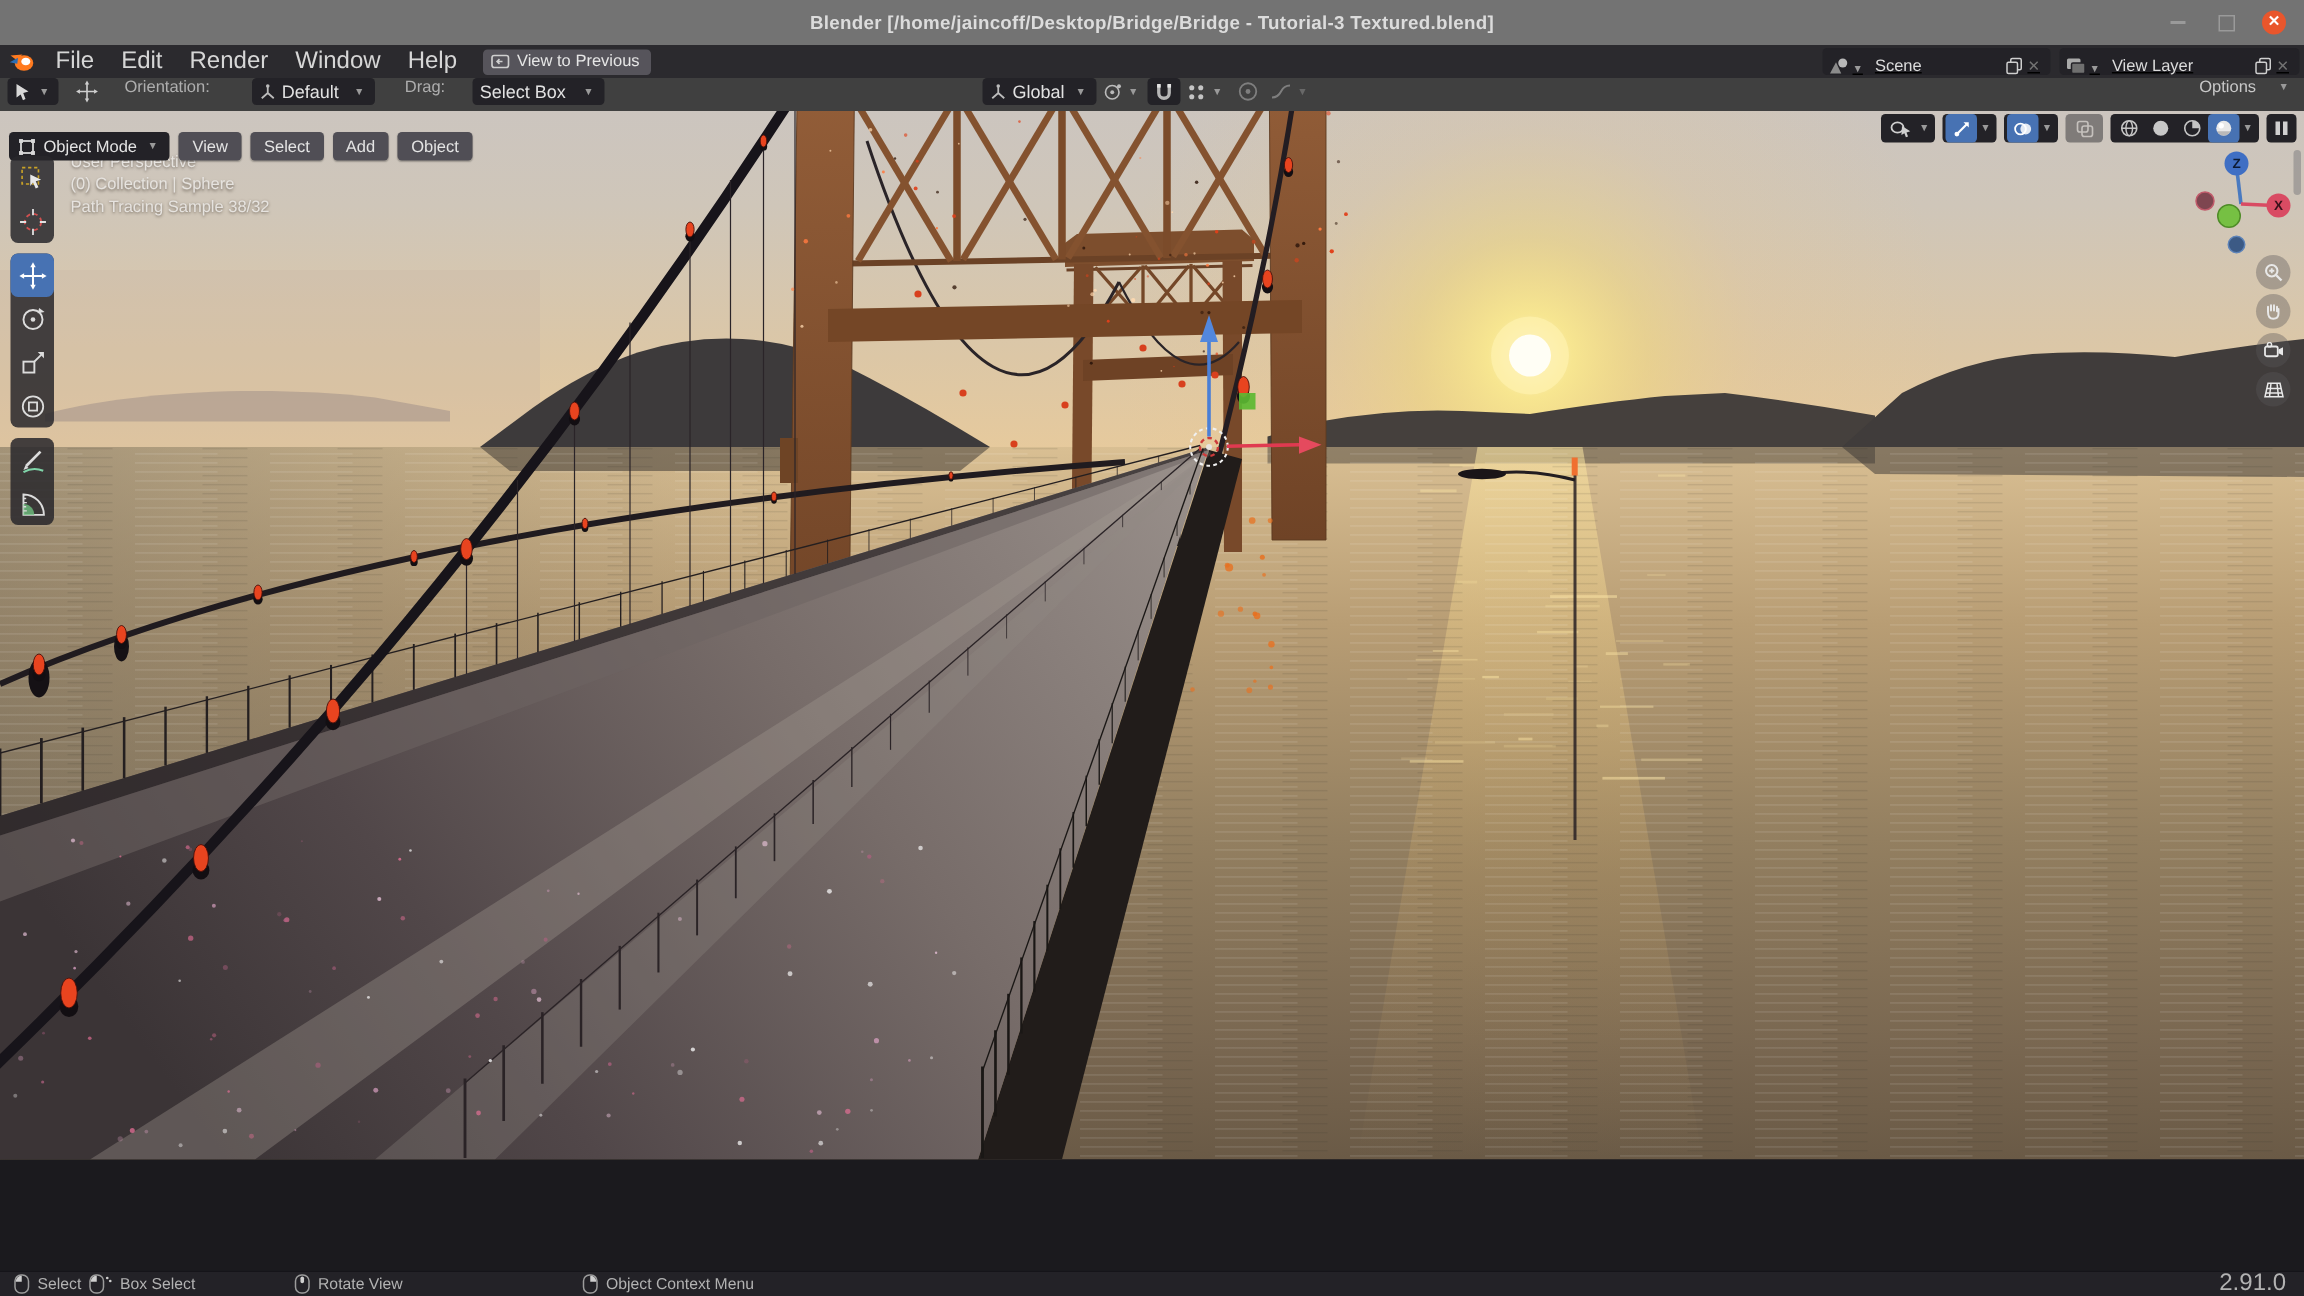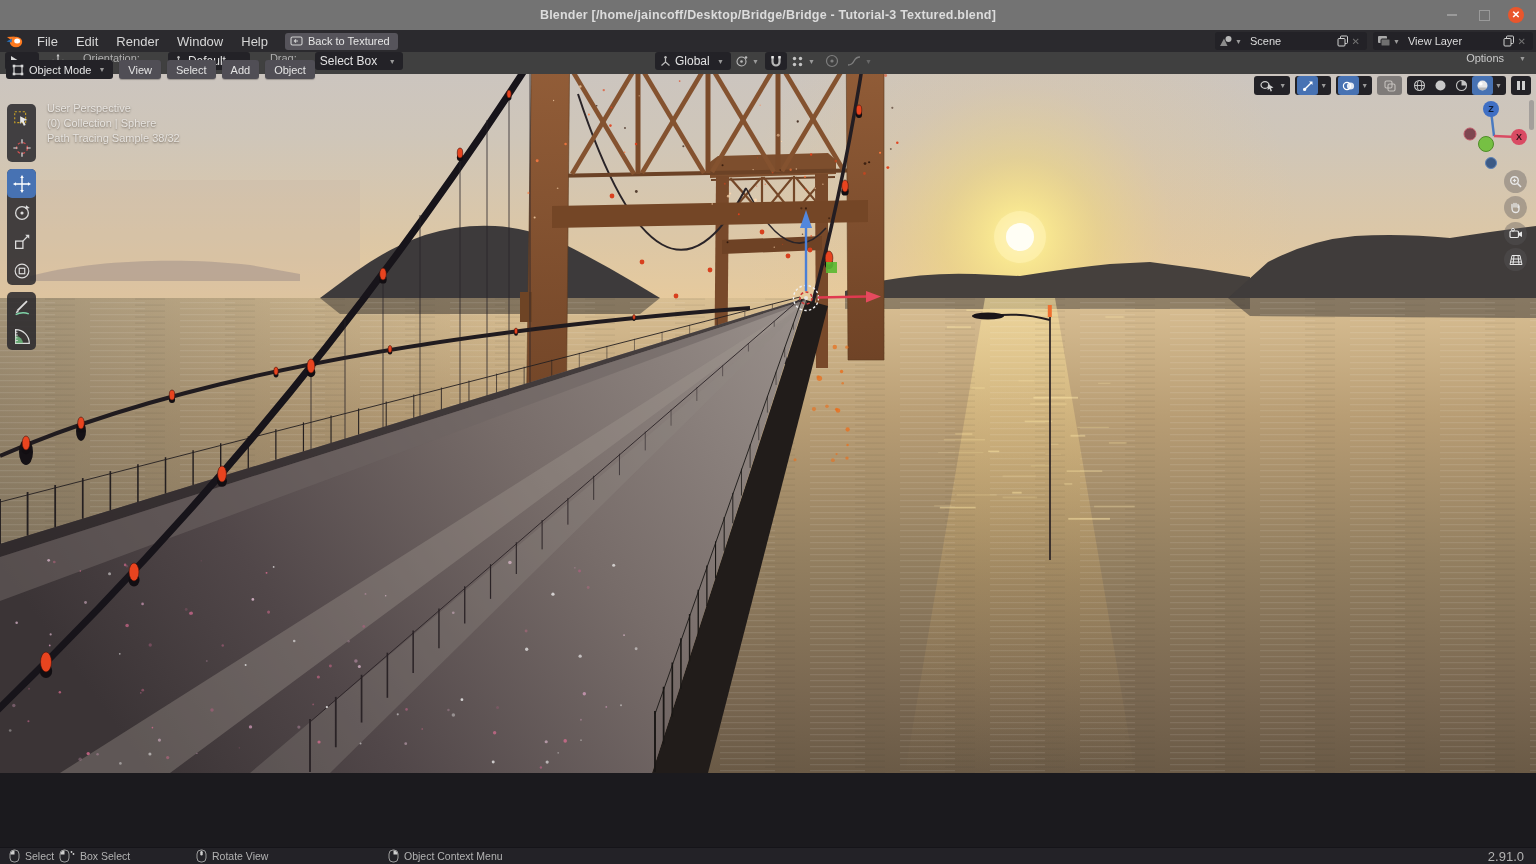--- a/index.html
+++ b/index.html
@@ -13,42 +13,42 @@
   #titlebar .title { color:#dcdcdc; font-size:12.5px; font-weight:bold; letter-spacing:.2px; }
   .wctl { position:absolute; top:0; height:30px; display:flex; align-items:center; gap:16px; right:12px; }
   .wbtn { width:16px; height:16px; display:flex; align-items:center; justify-content:center; cursor:default; }
   .wbtn.min::before { content:""; width:10px; height:2px; background:#9a9a9a; }
   .wbtn.max::before { content:""; width:9px; height:9px; border:1.5px solid #9a9a9a; }
   .wbtn.close { border-radius:50%; }
   .wbtn.close span { color:#fff; font-size:10px; font-weight:bold; line-height:1; }
 
   #menubar { position:absolute; top:30px; left:0; width:100%; height:22px; background:#2b2a2e;
     display:flex; align-items:center; }
-  .menu-item { color:#d6d6d6; font-size:13px; padding:0 9px; height:22px; display:flex; align-items:center; }
+  .menu-item { color:#d6d6d6; font-size:16px; padding:0 9px; height:22px; display:flex; align-items:center; }
   .backbtn { margin-left:8px; height:17px; background:#56545b; border-radius:3px; color:#e6e6e6;
     font-size:11px; display:flex; align-items:center; gap:5px; padding:0 8px 0 5px; }
   #top-right { position:absolute; right:3px; top:32px; display:flex; gap:6px; }
-  .sel-group { height:18px; background:#232227; border-radius:3px; display:flex; align-items:center; padding:0 4px; }
+  .sel-group { height:18px; background:#232227; border-radius:3px; display:flex; align-items:flex-end; padding:0 4px;text-decoration:underline; }
   .sel-group .name { color:#dcdcdc; font-size:11px; padding:0 6px; }
   .chev { color:#9a9a9a; font-size:7px; padding:0 2px; }
   .dimx { color:#737373; font-size:10px; padding:0 3px; }
 
   #toolrow { position:absolute; top:52px; left:0; width:100%; height:22px; background:#404040;
     display:flex; align-items:flex-start; }
   .pill { height:18px; background:#232227; border-radius:3px; display:flex; align-items:center;
     padding:0 5px; gap:4px; }
   .pill .val { color:#e2e2e2; font-size:12px; }
   .lab { color:#aeaeae; font-size:11px; }
   .iconbtn { height:18px; min-width:22px; border-radius:3px; display:flex; align-items:center;
     justify-content:center; background:transparent; }
   .iconbtn.dark { background:#232227; }
   .dim { opacity:.45; }
 
   
-  #vp-header { position:absolute; top:60px; left:6px; display:flex; gap:6px; align-items:center; z-index:5; }
+  #vp-header { position:absolute; top:88px; left:6px; display:flex; gap:6px; align-items:center; z-index:5; }
   .hdr-btn { height:19px; background:#504e55; border-radius:3px; color:#e4e4e4; font-size:11px;
     display:flex; align-items:center; padding:0 9px; box-shadow:0 1px 1px rgba(0,0,0,.25); }
   .mode-pill { height:19px; background:#232227; border-radius:3px; display:flex; align-items:center;
     gap:5px; padding:0 6px; }
   .mode-pill .val { color:#e4e4e4; font-size:11px; }
   #vp-header-right { position:absolute; top:76px; right:5px; display:flex; gap:5px; align-items:center; z-index:5; }
   .hgrp { height:19px; background:#232227; border-radius:3px; display:flex; align-items:center; padding:0 2px; }
   .hgrp .seg { height:19px; min-width:21px; display:flex; align-items:center; justify-content:center; border-radius:3px; }
   .seg.active { background:#4772b3; }
 
@@ -66,21 +66,21 @@
     display:flex; align-items:center; justify-content:center; }
   #vp-scroll { position:absolute; top:100px; left:1529px; width:5px; height:30px; border-radius:3px;
     background:rgba(130,128,130,.55); z-index:5; }
 
   
   #statusbar { position:absolute; top:847px; left:0; width:100%; height:17px; background:#232227;
     border-top:1px solid #151419; }
   .st-item { position:absolute; top:0; height:16px; display:flex; align-items:center; gap:5px;
     color:#b2b2b2; font-size:10.5px; }
   #st-version { position:absolute; right:12px; top:0; height:16px; display:flex; align-items:center;
-    color:#b2b2b2; font-size:13px; }
+    color:#b2b2b2; font-size:16px; }
 
   svg { display:block; }
 </style>
 </head>
 <body>
 
 <div id="app">
 
   <div id="titlebar">
     <span class="title">Blender [/home/jaincoff/Desktop/Bridge/Bridge - Tutorial-3 Textured.blend]</span>
@@ -105,21 +105,21 @@
     <div class="menu-item">File</div>
     <div class="menu-item">Edit</div>
     <div class="menu-item">Render</div>
     <div class="menu-item">Window</div>
     <div class="menu-item">Help</div>
     <div class="backbtn">
       <svg width="13" height="11" viewBox="0 0 13 11">
         <rect x="1" y="1" width="11" height="8" rx="1.5" fill="none" stroke="#cfcfcf" stroke-width="1.1"></rect>
         <path d="M8,5 L4.6,5 M6,3.4 L4.4,5 L6,6.6" stroke="#cfcfcf" stroke-width="1.1" fill="none"></path>
       </svg>
-      <span>Back to Textured</span>
+      <span>View to Previous</span>
     </div>
   </div>
 
   <div id="top-right">
     <div class="sel-group" style="width:152px">
       <svg width="14" height="12" viewBox="0 0 14 12">
         <circle cx="9.5" cy="4" r="3" fill="#b9b9b9"></circle>
         <path d="M1,11 L5,3.5 L8.5,11 Z" fill="#8b8b8b"></path>
       </svg>
       <span class="chev">▼</span>

